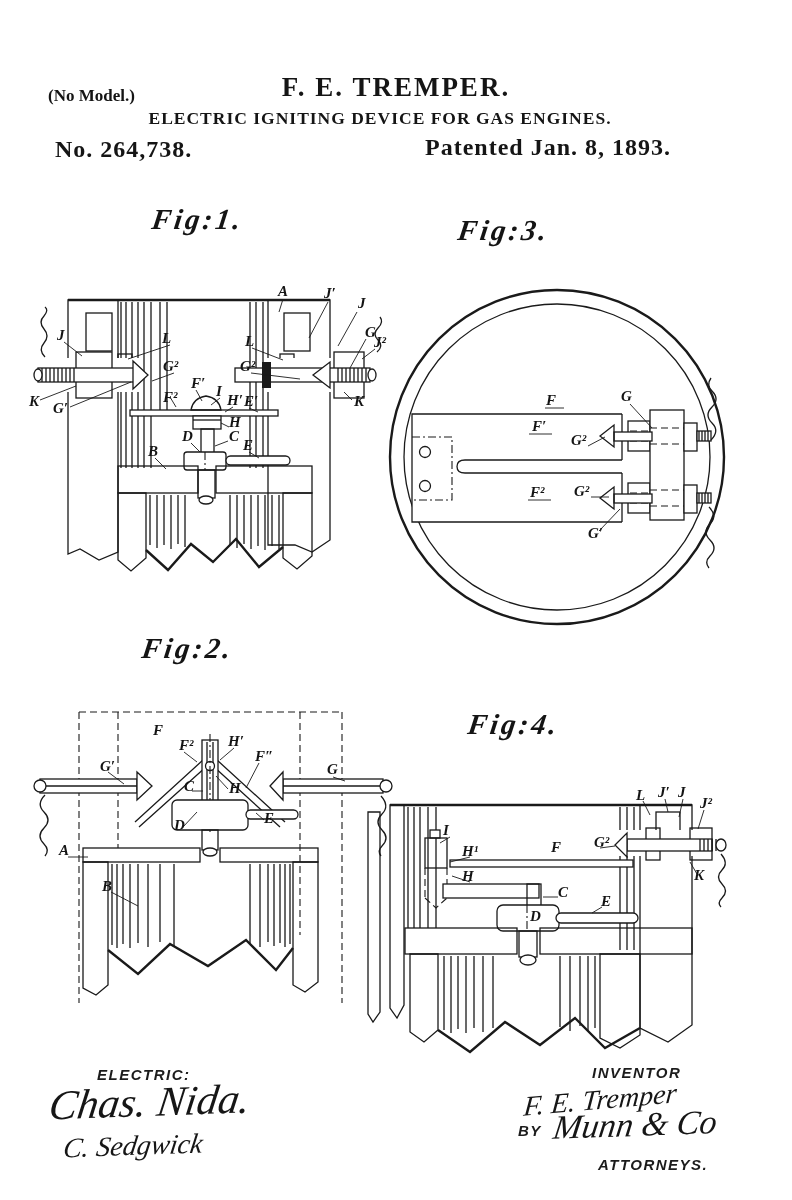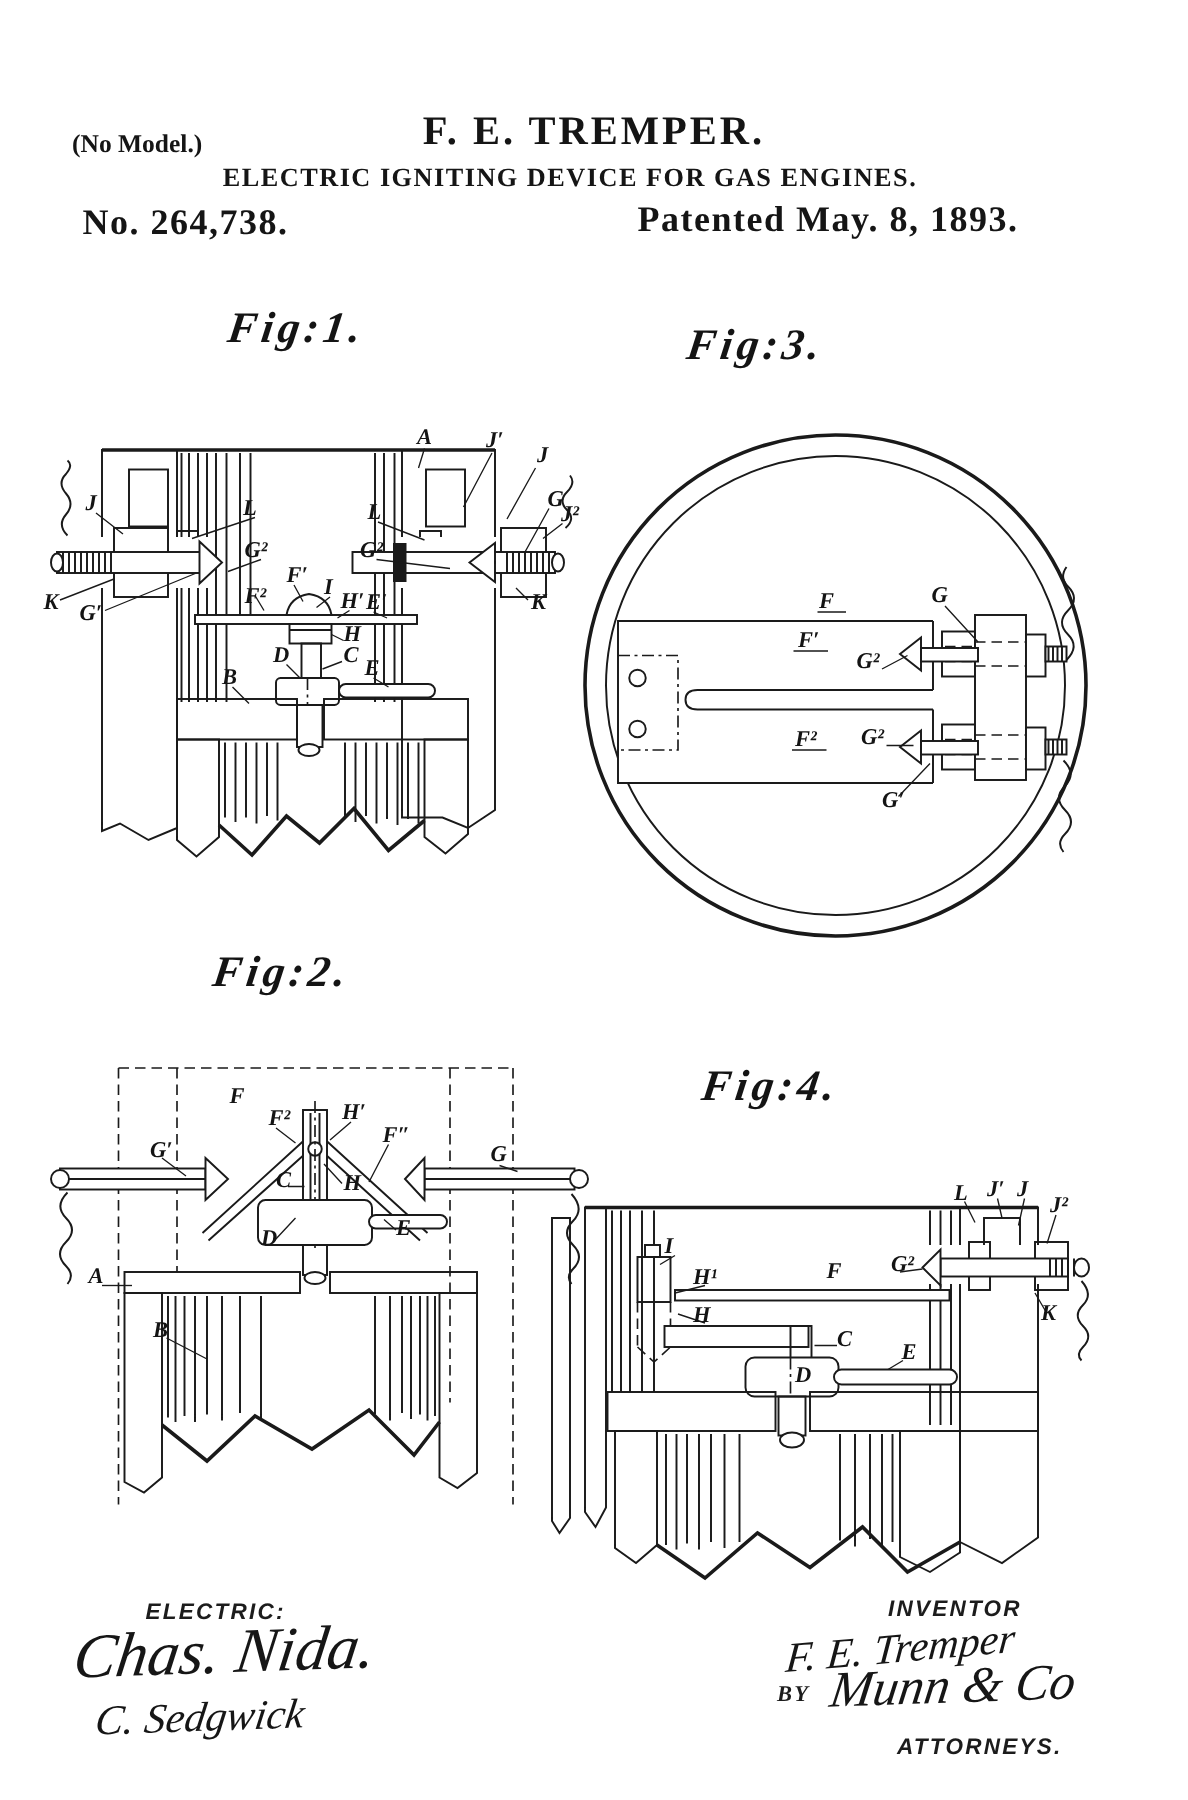--- a/index.html
+++ b/index.html
@@ -57,21 +57,21 @@
         <rect width="4" height="3.5" fill="#ffffff"></rect>
           <line x1="0" y1="1.5" x2="4" y2="1.5" stroke="#1a1a1a" stroke-width="1"></line>
       </pattern>
     </defs>
   </svg>
 
   <div class="abs hdr no-model">(No Model.)</div>
   <div class="abs hdr doc-title">ELECTRIC IGNITING DEVICE FOR GAS ENGINES.</div>
   <div class="abs hdr applicant">F. E. TREMPER.</div>
   <div class="abs hdr pat-no">No. 264,738.</div>
-  <div class="abs hdr pat-date">Patented May. 8, 1893.</div>
+  <div class="abs hdr pat-date">Patented Jan. 8, 1893.</div>
 
   <div class="abs caption" style="left:152px;top:203px;">Fig:1.</div>
   <div class="abs caption" style="left:458px;top:214px;">Fig:3.</div>
   <div class="abs caption" style="left:142px;top:632px;">Fig:2.</div>
   <div class="abs caption" style="left:468px;top:708px;">Fig:4.</div>
 
   <svg style="left:25px;top:270px;" width="370" height="345" viewBox="25 270 370 345">
     <g>
       <polygon class="s" fill="url(#hA)" points="68,300 118,300 118,552 99,560 80,549 68,554"></polygon>
       <polygon class="s" fill="url(#hB)" points="268,300 330,300 330,540 312,552 295,545 268,545"></polygon>
@@ -309,17 +309,17 @@
       <text x="601" y="906" class="plbl">E</text>
       <text x="530" y="921" class="plbl">D</text>
       <text x="694" y="880" class="plbl">K</text>
     </svg>
 
   <div class="abs lbl-sans" style="left:97px;top:1066px;">ELECTRIC:</div>
   <div class="abs script sig-1">Chas. Nida.</div>
   <div class="abs script sig-2">C. Sedgwick</div>
   <div class="abs lbl-sans" style="left:592px;top:1064px;">INVENTOR</div>
   <div class="abs script sig-3">F. E. Tremper</div>
-  <div class="abs lbl-sans" style="left:518px;top:1122px;font-family:Liberation Serif, serif;">BY</div>
+  <div class="abs lbl-sans" style="left:518px;top:1122px;">BY</div>
   <div class="abs script sig-4">Munn &amp; Co</div>
   <div class="abs lbl-sans" style="left:598px;top:1156px;">ATTORNEYS.</div>
 
 </div>
 
 </body></html>

